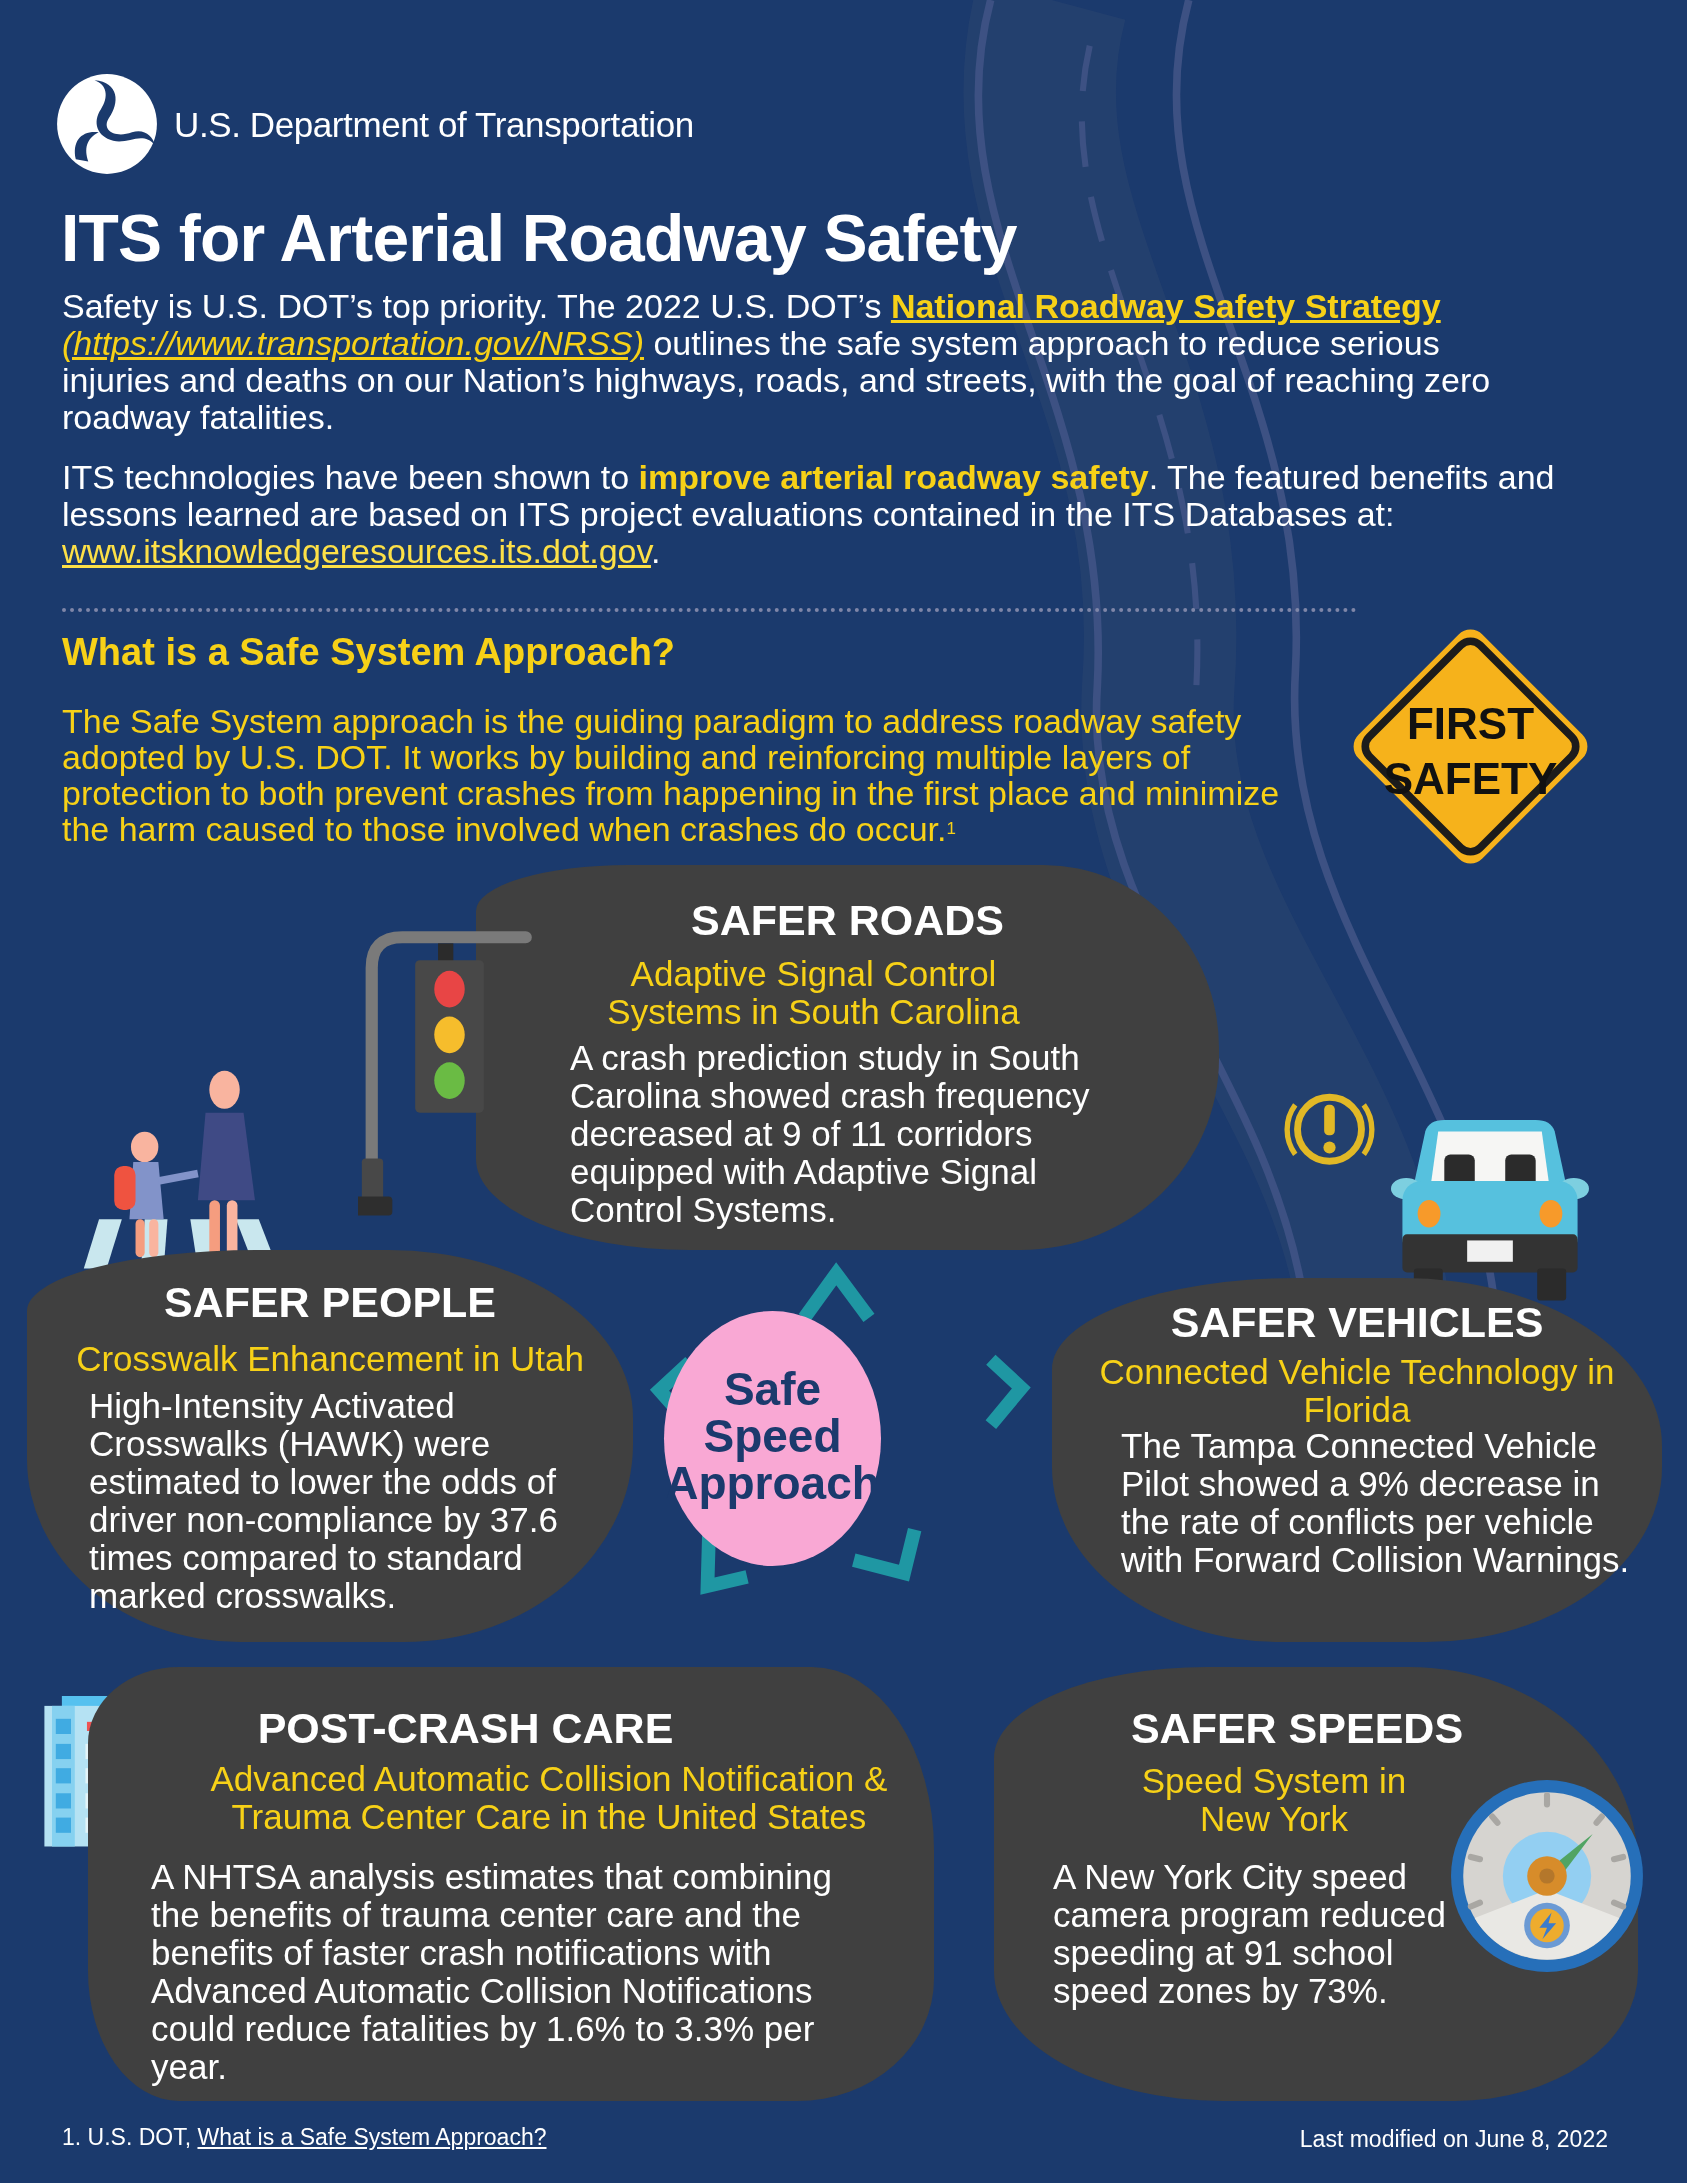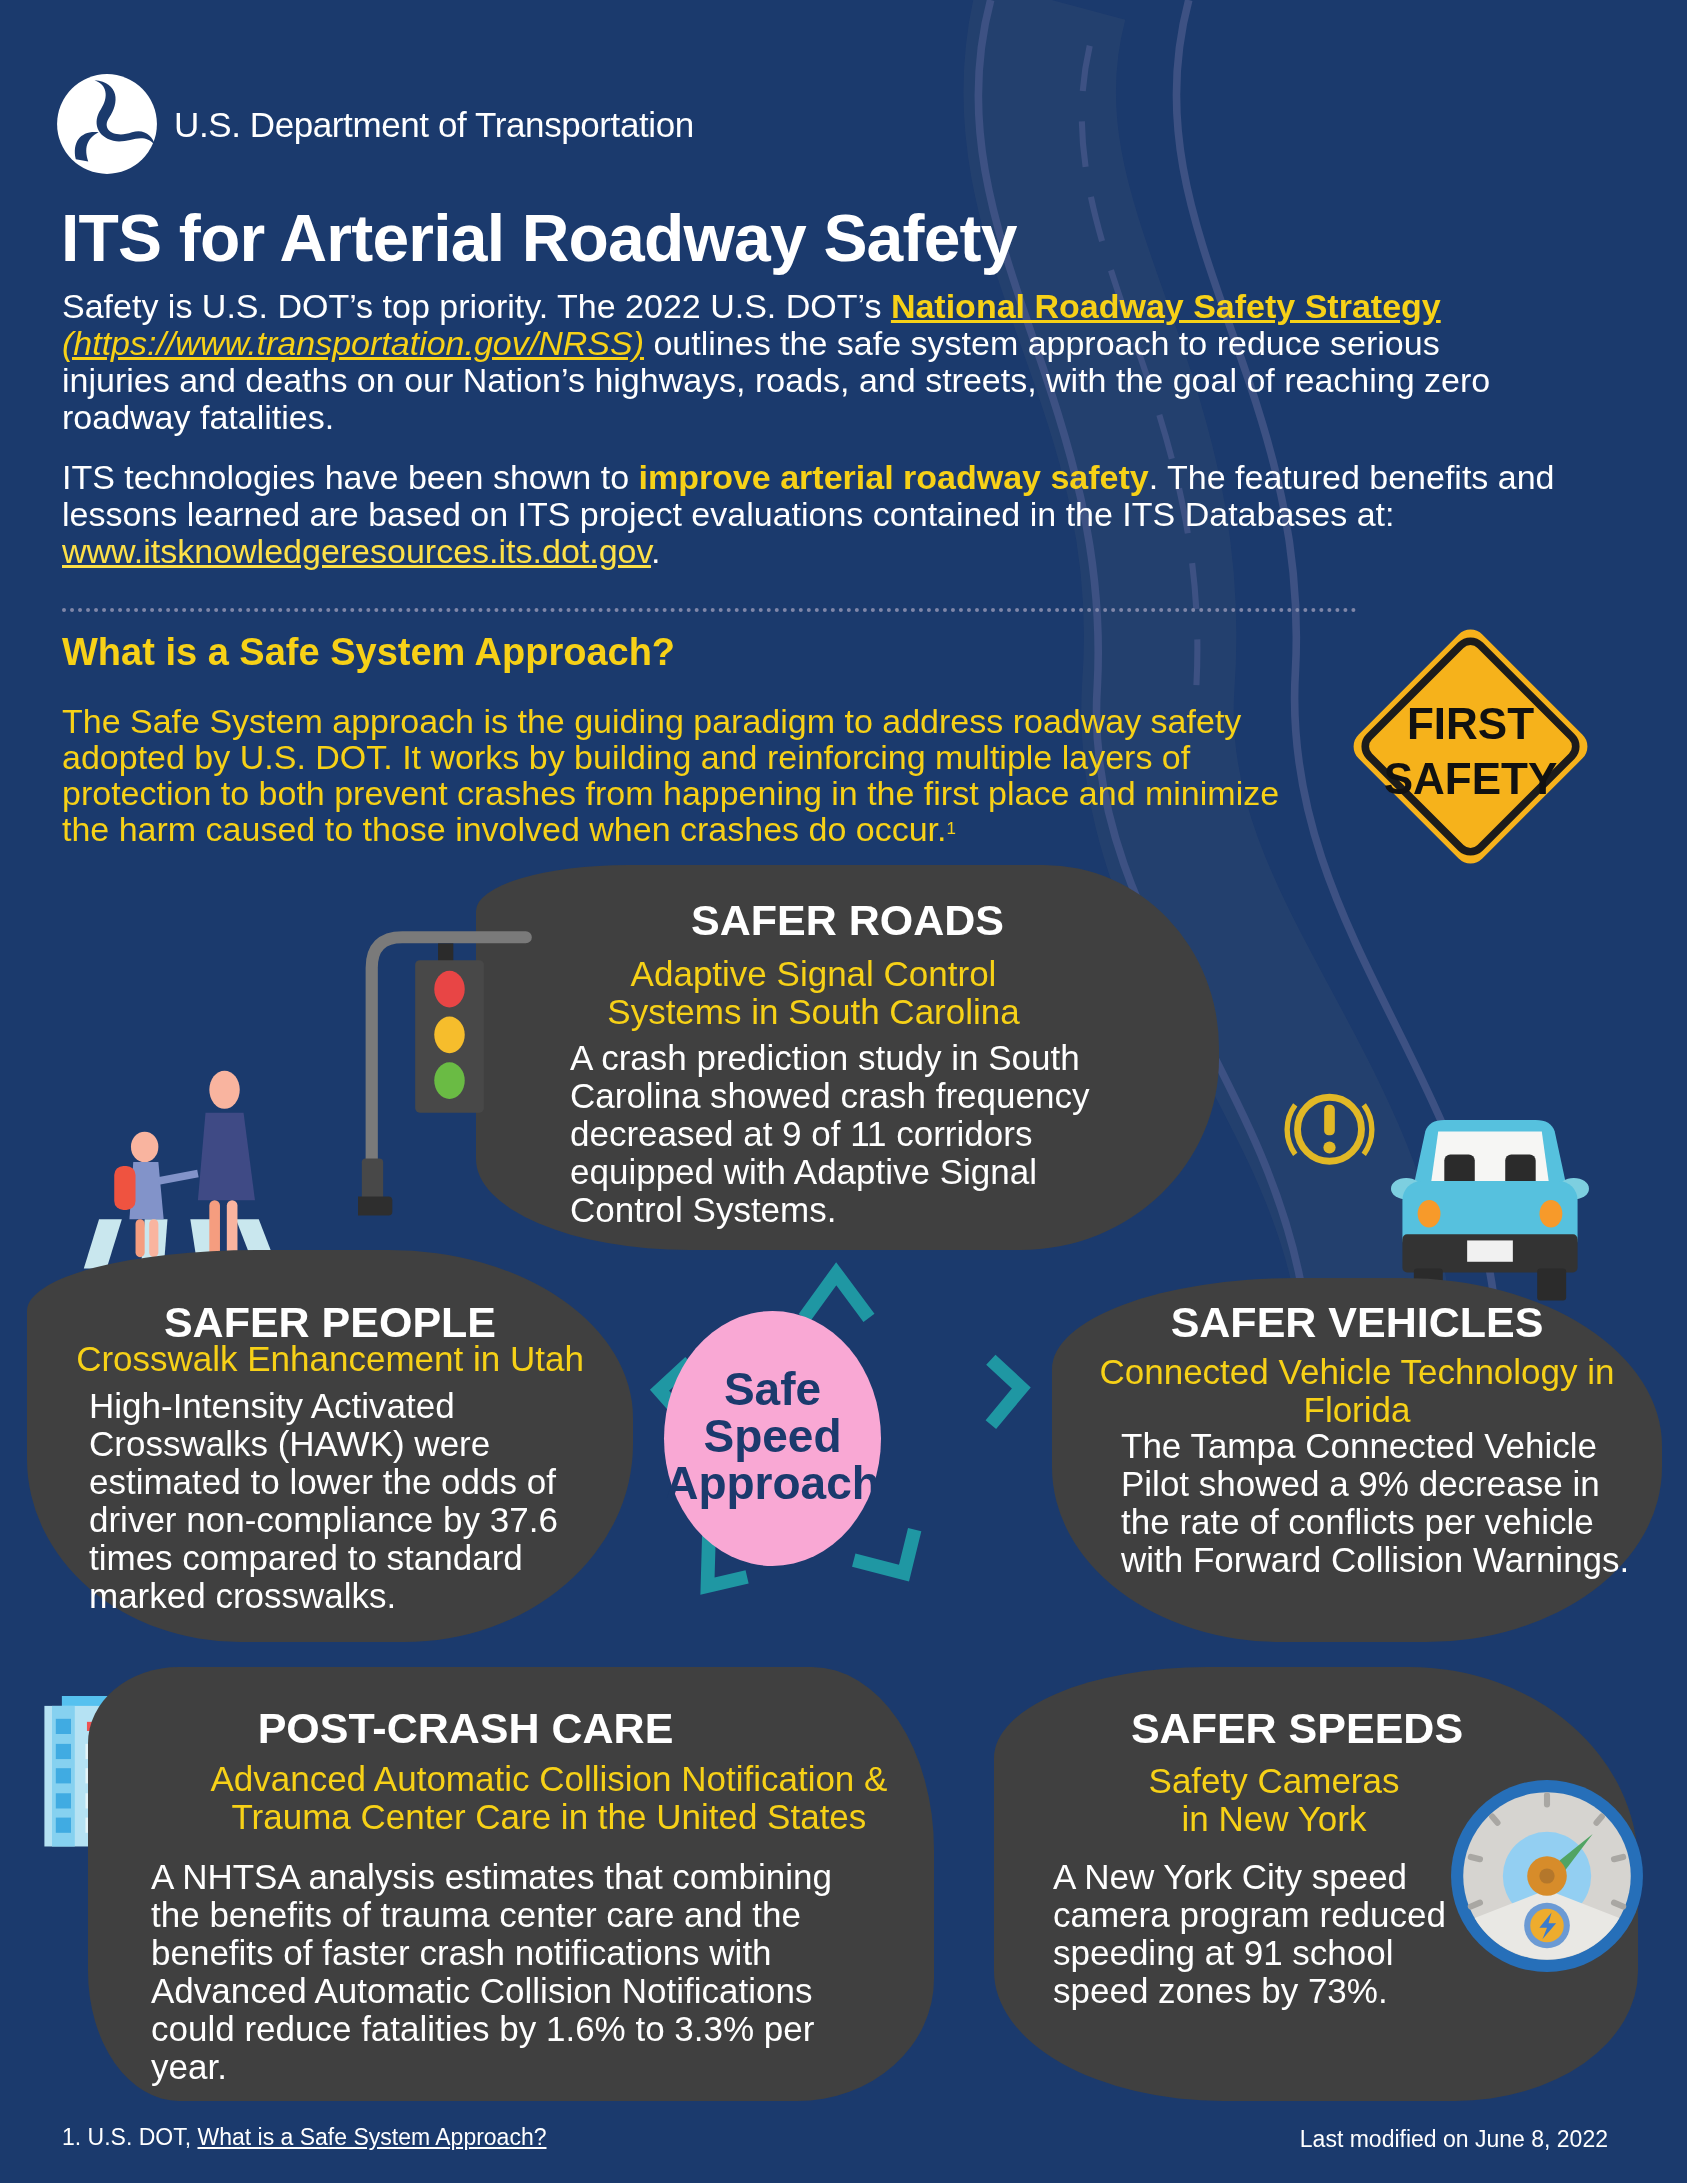--- a/index.html
+++ b/index.html
@@ -100,21 +100,21 @@
   <rect x="198" y="175" width="14" height="75" rx="7" fill="#f9b49f"></rect>
   <ellipse cx="90" cy="105" rx="18" ry="20" fill="#f9b49f"></ellipse>
   <path d="M75 125 L108 125 L115 200 L70 200 Z" fill="#8293c9"></path>
   <rect x="50" y="130" width="28" height="58" rx="12" fill="#ef5340"></rect>
   <rect x="78" y="200" width="12" height="50" rx="6" fill="#f59d7f"></rect>
   <rect x="96" y="200" width="12" height="50" rx="6" fill="#f9b49f"></rect>
   <line x1="108" y1="150" x2="160" y2="140" stroke="#8293c9" stroke-width="10"></line>
 </svg>
 
 <div class="bubble" style="left:27px;top:1250px;width:606px;height:392px;border-radius:229px 244px 229px 213px / 61px 168px 198px 183px;">
-  <div class="b-title" style="top:48px;">SAFER PEOPLE</div>
+  <div class="b-title" style="top:28px;">SAFER PEOPLE</div>
   <div class="b-sub" style="top:90px;">Crosswalk Enhancement in Utah</div>
   <div class="b-body" style="left:62px;top:137px;width:503px;">High-Intensity Activated Crosswalks (HAWK) were estimated to lower the odds of driver non-compliance by 37.6 times compared to standard marked crosswalks.</div>
 </div>
 
 <svg class="abs" style="left:625px;top:1257px" width="427" height="358" viewBox="0 0 560 470">
   <polyline points="235,80 277,22 320,80" fill="none" stroke="#1f97a3" stroke-width="18"></polyline>
   <polyline points="85,138 45,175 85,220" fill="none" stroke="#1f97a3" stroke-width="18"></polyline>
   <polyline points="480,135 520,172 480,220" fill="none" stroke="#1f97a3" stroke-width="18"></polyline>
   <polyline points="110,362 108,432 160,420" fill="none" stroke="#1f97a3" stroke-width="18"></polyline>
   <polyline points="380,358 366,415 300,398" fill="none" stroke="#1f97a3" stroke-width="18"></polyline>
@@ -188,21 +188,21 @@
 </svg>
 
 <div class="bubble" style="left:88px;top:1667px;width:846px;height:434px;border-radius:91px 122px 137px 91px / 76px 183px 122px 130px;z-index:0;">
   <div class="b-title" style="top:37px;left:23px;right:114px;">POST-CRASH CARE</div>
   <div class="b-sub" style="top:93px;left:91px;right:15.2px;">Advanced Automatic Collision Notification &amp; Trauma Center Care in the United States</div>
   <div class="b-body" style="left:63px;top:191px;width:739px;">A NHTSA analysis estimates that combining the benefits of trauma center care and the benefits of faster crash notifications with Advanced Automatic Collision Notifications could reduce fatalities by 1.6% to 3.3% per year.</div>
 </div>
 
 <div class="bubble" style="left:994px;top:1667px;width:602px;height:434px;border-radius:213px 229px 183px 229px / 91px 198px 130px 130px;padding-left:42px;">
   <div class="b-title" style="top:37px;left:-38px;right:0;">SAFER SPEEDS</div>
-  <div class="b-sub" style="top:95px;left:137px;right:221px;">Safety Cameras in New York</div>
+  <div class="b-sub" style="top:95px;left:137px;right:221px;">Speed System in New York</div>
   <div class="b-body" style="left:59px;top:191px;width:412px;">A New York City speed camera program reduced speeding at 91 school speed zones by 73%.</div>
 </div>
 
 <svg class="abs" style="left:1448px;top:1777px" width="198" height="198" viewBox="0 0 260 260">
   <circle cx="130" cy="130" r="126" fill="#266fb9"></circle>
   <circle cx="130" cy="130" r="110" fill="#d6d4d0"></circle>
   <circle cx="130" cy="130" r="58" fill="#93cff2"></circle>
   <path d="M35 185 L130 148 L225 185 A110 110 0 0 1 35 185 Z" fill="#e9e8e4"></path>
   <polygon points="190,75 140,115 152,125" fill="#51a463"></polygon>
   <circle cx="130" cy="130" r="26" fill="#d78c2a"></circle>

